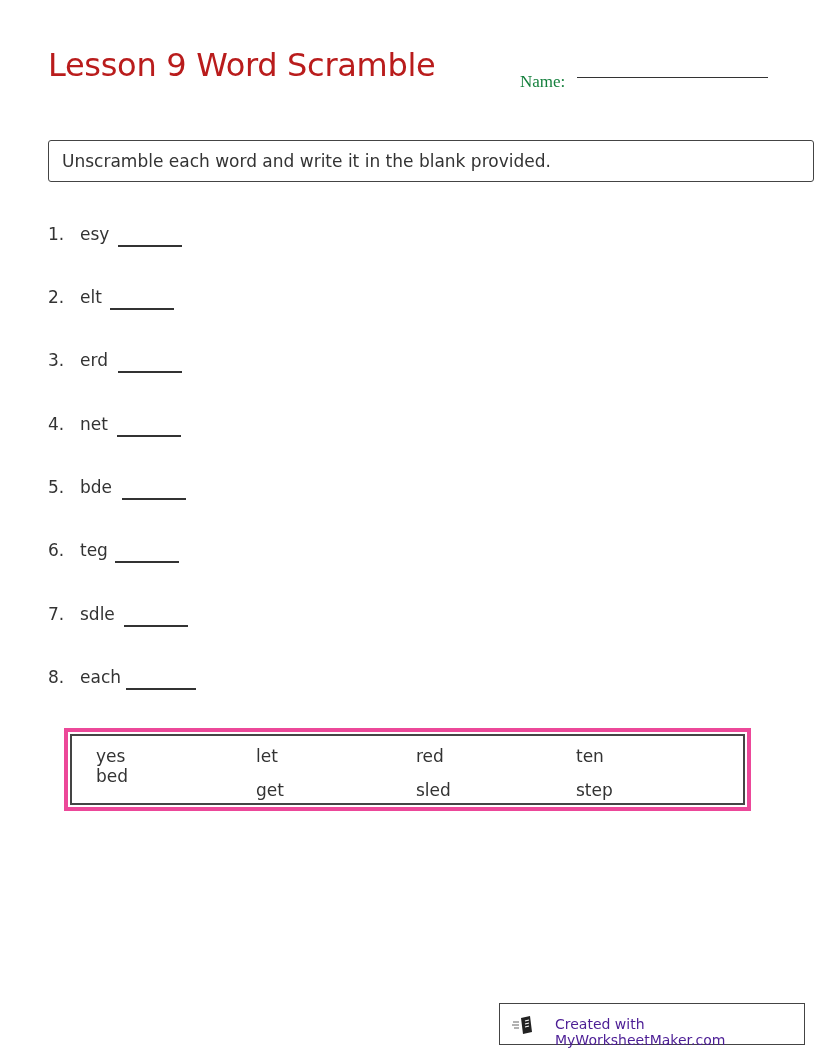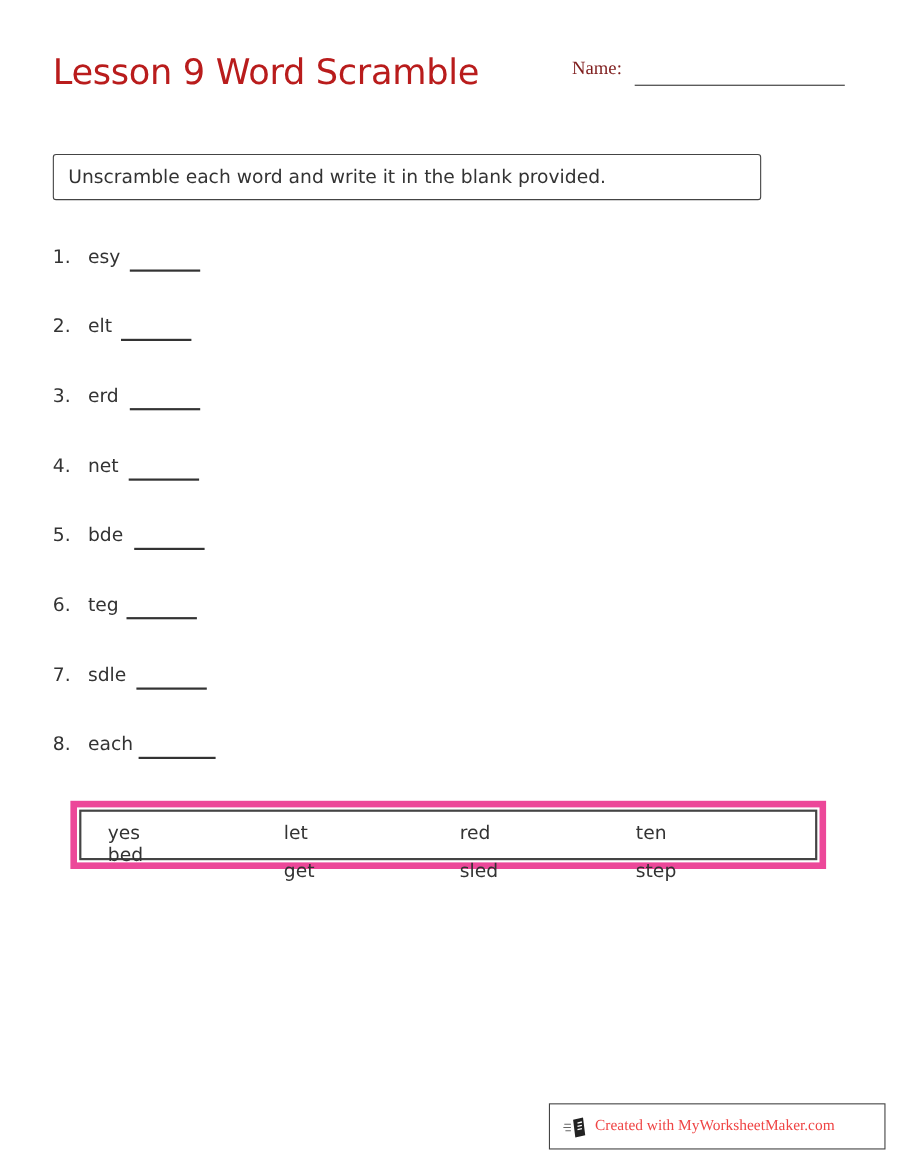--- a/index.html
+++ b/index.html
@@ -6,51 +6,51 @@
   body {
     width: 816px; height: 1056px; position: relative; background: #ffffff;
     color: #333333; font-family: "DejaVu Sans", sans-serif; overflow: hidden;
   }
   .title {
     position: absolute; left: 48px; top: 46px; font-size: 32px; color: #b91c1c;
     letter-spacing: -0.3px; font-weight: normal;
   }
   .name-area { position: absolute; left: 520px; top: 52px; width: 250px; height: 30px; }
   .name-label {
-    position: absolute; left: 0; top: 0; font-family: "Liberation Serif", serif;
-    font-size: 17px; color: #7f1d1d;
+    position: absolute; left: 0; top: 20px; font-family: "Liberation Serif", serif;
+    font-size: 17px; color: #15803d;
   }
   .name-line { position: absolute; left: 57px; top: 25px; width: 191px; border-bottom: 1px solid #333; height: 0; }
   .instructions {
-    position: absolute; left: 48px; top: 140px; width: 644px; height: 42px;
+    position: absolute; left: 48px; top: 140px; width: 766px; height: 42px;
     border: 1px solid #444; border-radius: 3px; box-sizing: border-box;
   }
   .instructions span {
     position: absolute; left: 13px; top: 10px; font-size: 17px; color: #333;
   }
   .question {
     position: absolute; left: 48px; height: 28px; font-size: 17px; color: #333;
   }
   .q-num { position: absolute; left: 0; top: 0; }
   .q-word { position: absolute; left: 32px; top: 0; }
   .q-blank { position: absolute; top: 21px; height: 0; border-bottom: 2px solid #333; width: 64px; }
   .word-bank {
-    position: absolute; left: 64px; top: 728px; width: 687px; height: 62px;
-    border: 6px solid #ec4899; box-sizing: border-box; padding: 2px;
+    position: absolute; left: 64px; top: 728px; width: 687px; height: 83px;
+    border: 4px solid #ec4899; box-sizing: border-box; padding: 2px;
   }
   .word-bank-inner {
     position: relative; width: 100%; height: 100%; border: 2px solid #444; box-sizing: border-box;
   }
   .bank-word { position: absolute; font-size: 17px; color: #333; }
   .footer {
     position: absolute; left: 499px; top: 1003px; width: 306px; height: 42px;
     border: 1px solid #444; box-sizing: border-box;
   }
   .footer-icon { position: absolute; left: 12px; top: 11px; width: 24px; height: 20px; }
-  .footer-text { position: absolute; left: 41px; top: 12px; font-size: 14px; color: #ef4444; font-family: Liberation Serif, serif; }
+  .footer-text { position: absolute; left: 55px; top: 12px; font-size: 14px; color: #4c1d95; }
 </style>
 </head>
 <body>
 
 <div class="title">Lesson 9 Word Scramble</div>
 
 <div class="name-area">
   <span class="name-label">Name:</span>
   <div class="name-line"></div>
 </div>

